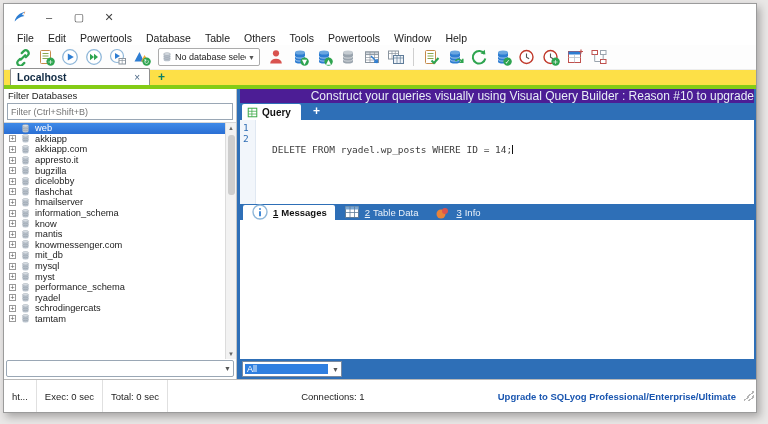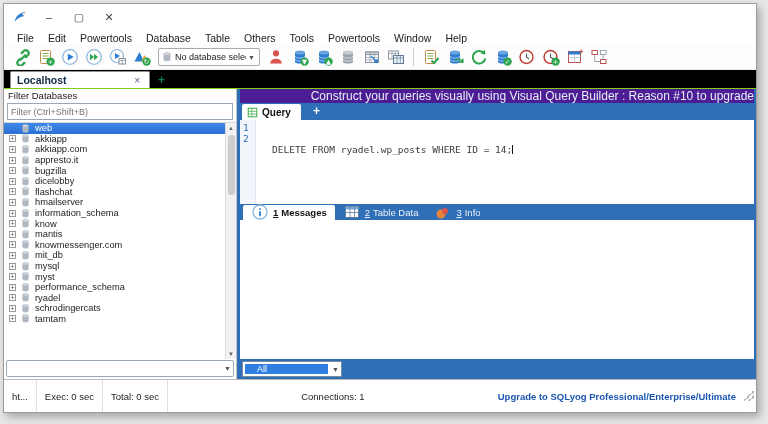--- a/index.html
+++ b/index.html
@@ -17,21 +17,21 @@
   
   .toolbar{height:25px;display:flex;align-items:center;background:#fdfdfd;border-bottom:1px solid #ededed;padding-left:6px;flex:none;}
   .tico{width:24px;height:20px;display:flex;align-items:center;justify-content:center;}
   .tico svg{width:18px;height:18px;}
   .tsep{width:1px;height:18px;background:#cfcfcf;margin:0 5px;}
   .dbselect{width:102px;height:18px;border:1px solid #ababab;border-radius:2px;background:#fff;display:flex;align-items:center;margin:0 4px;padding:0 2px;}
   .dbselect svg{width:12px;height:12px;flex:none;}
   .dbselect .val{font-size:9px;color:#222;flex:1;padding-left:2px;white-space:nowrap;overflow:hidden;}
   .chev{font-size:7px;color:#555;padding:0 2px;flex:none;}
   
-  .conntabs{height:19px;background:#000000;border-bottom:1px solid #84cc16;display:flex;align-items:flex-end;padding-left:6px;flex:none;}
+  .conntabs{height:19px;background:#fde047;border-bottom:4px solid #84cc16;display:flex;align-items:flex-end;padding-left:6px;flex:none;}
   .conntab{height:17px;min-width:140px;background:#fff;border:1px solid #8f8f8f;border-bottom:none;border-radius:2px 2px 0 0;display:flex;align-items:center;padding:0 6px;}
   .conntab .lbl{font-size:10.5px;font-weight:bold;color:#102a43;flex:1;}
   .conntab .x{font-size:10px;color:#4a6785;padding:0 3px;}
   .addtab{font-size:12px;font-weight:bold;color:#0a7f66;padding:0 8px 1px;}
   
   .main{flex:1;display:flex;min-height:0;}
   .sidebar{width:233px;flex:none;display:flex;flex-direction:column;border-right:1px solid #c4c4c4;background:#fff;min-height:0;}
   .sb-head{height:13px;font-size:9.5px;color:#222;padding:1px 4px 0 4px;flex:none;}
   .sb-filter{height:17px;margin:1px 3px 2px 3px;border:1px solid #9aa7b5;background:#fff;display:flex;align-items:center;flex:none;}
   .sb-filter input{border:none;outline:none;width:100%;font-size:9px;color:#999;padding:0 3px;font-family:"Liberation Sans",sans-serif;background:transparent;}
@@ -62,21 +62,21 @@
   .code .pl{color:#3c3c3c;}
   .caret{display:inline-block;width:1px;height:9px;background:#111;vertical-align:-1px;}
   .rtabs{height:16px;background:#2e6fb7;display:flex;align-items:flex-end;padding-left:3px;flex:none;}
   .rtab{height:15px;display:flex;align-items:center;padding:0 8px;font-size:9.5px;color:#eaf1f9;}
   .rtab svg{width:10px;height:10px;margin-right:4px;}
   .rtab .num{text-decoration:underline;margin-right:3px;}
   .rtab.active{background:#fff;color:#111;font-weight:bold;border-radius:2px 2px 0 0;}
   .messages{flex:1;background:#fff;min-height:0;}
   .bbar{height:20px;background:#2e6fb7;display:flex;align-items:center;flex:none;padding-left:2px;}
   .allcombo{width:100px;height:16px;background:#fff;border:1px solid #7a8aa0;display:flex;align-items:center;}
-  .allcombo .val{flex:1;font-size:9px;color:#fff;background:#2f7fe0;margin:8px 2px;padding:0 12px;}
+  .allcombo .val{flex:1;font-size:9px;color:#fff;background:#2f7fe0;margin:8px 2px;padding:0 2px;}
   
   .statusbar{height:33px;border-top:1px solid #b9b9b9;background:#fff;display:flex;align-items:center;font-size:9.5px;color:#222;flex:none;}
   .scell{padding:0 8px;border-right:1px solid #e0e0e0;height:100%;display:flex;align-items:center;white-space:nowrap;}
   .sflex{flex:1;border-right:none;}
   .upgrade{color:#1a56b0;font-weight:bold;padding-right:4px;}
   .grip{width:10px;height:10px;margin:0 2px 0 4px;background:
     linear-gradient(135deg,transparent 45%,#b5b5b5 45%,#b5b5b5 55%,transparent 55%),
     linear-gradient(135deg,transparent 70%,#b5b5b5 70%,#b5b5b5 80%,transparent 80%);}
 </style>
 </head>

